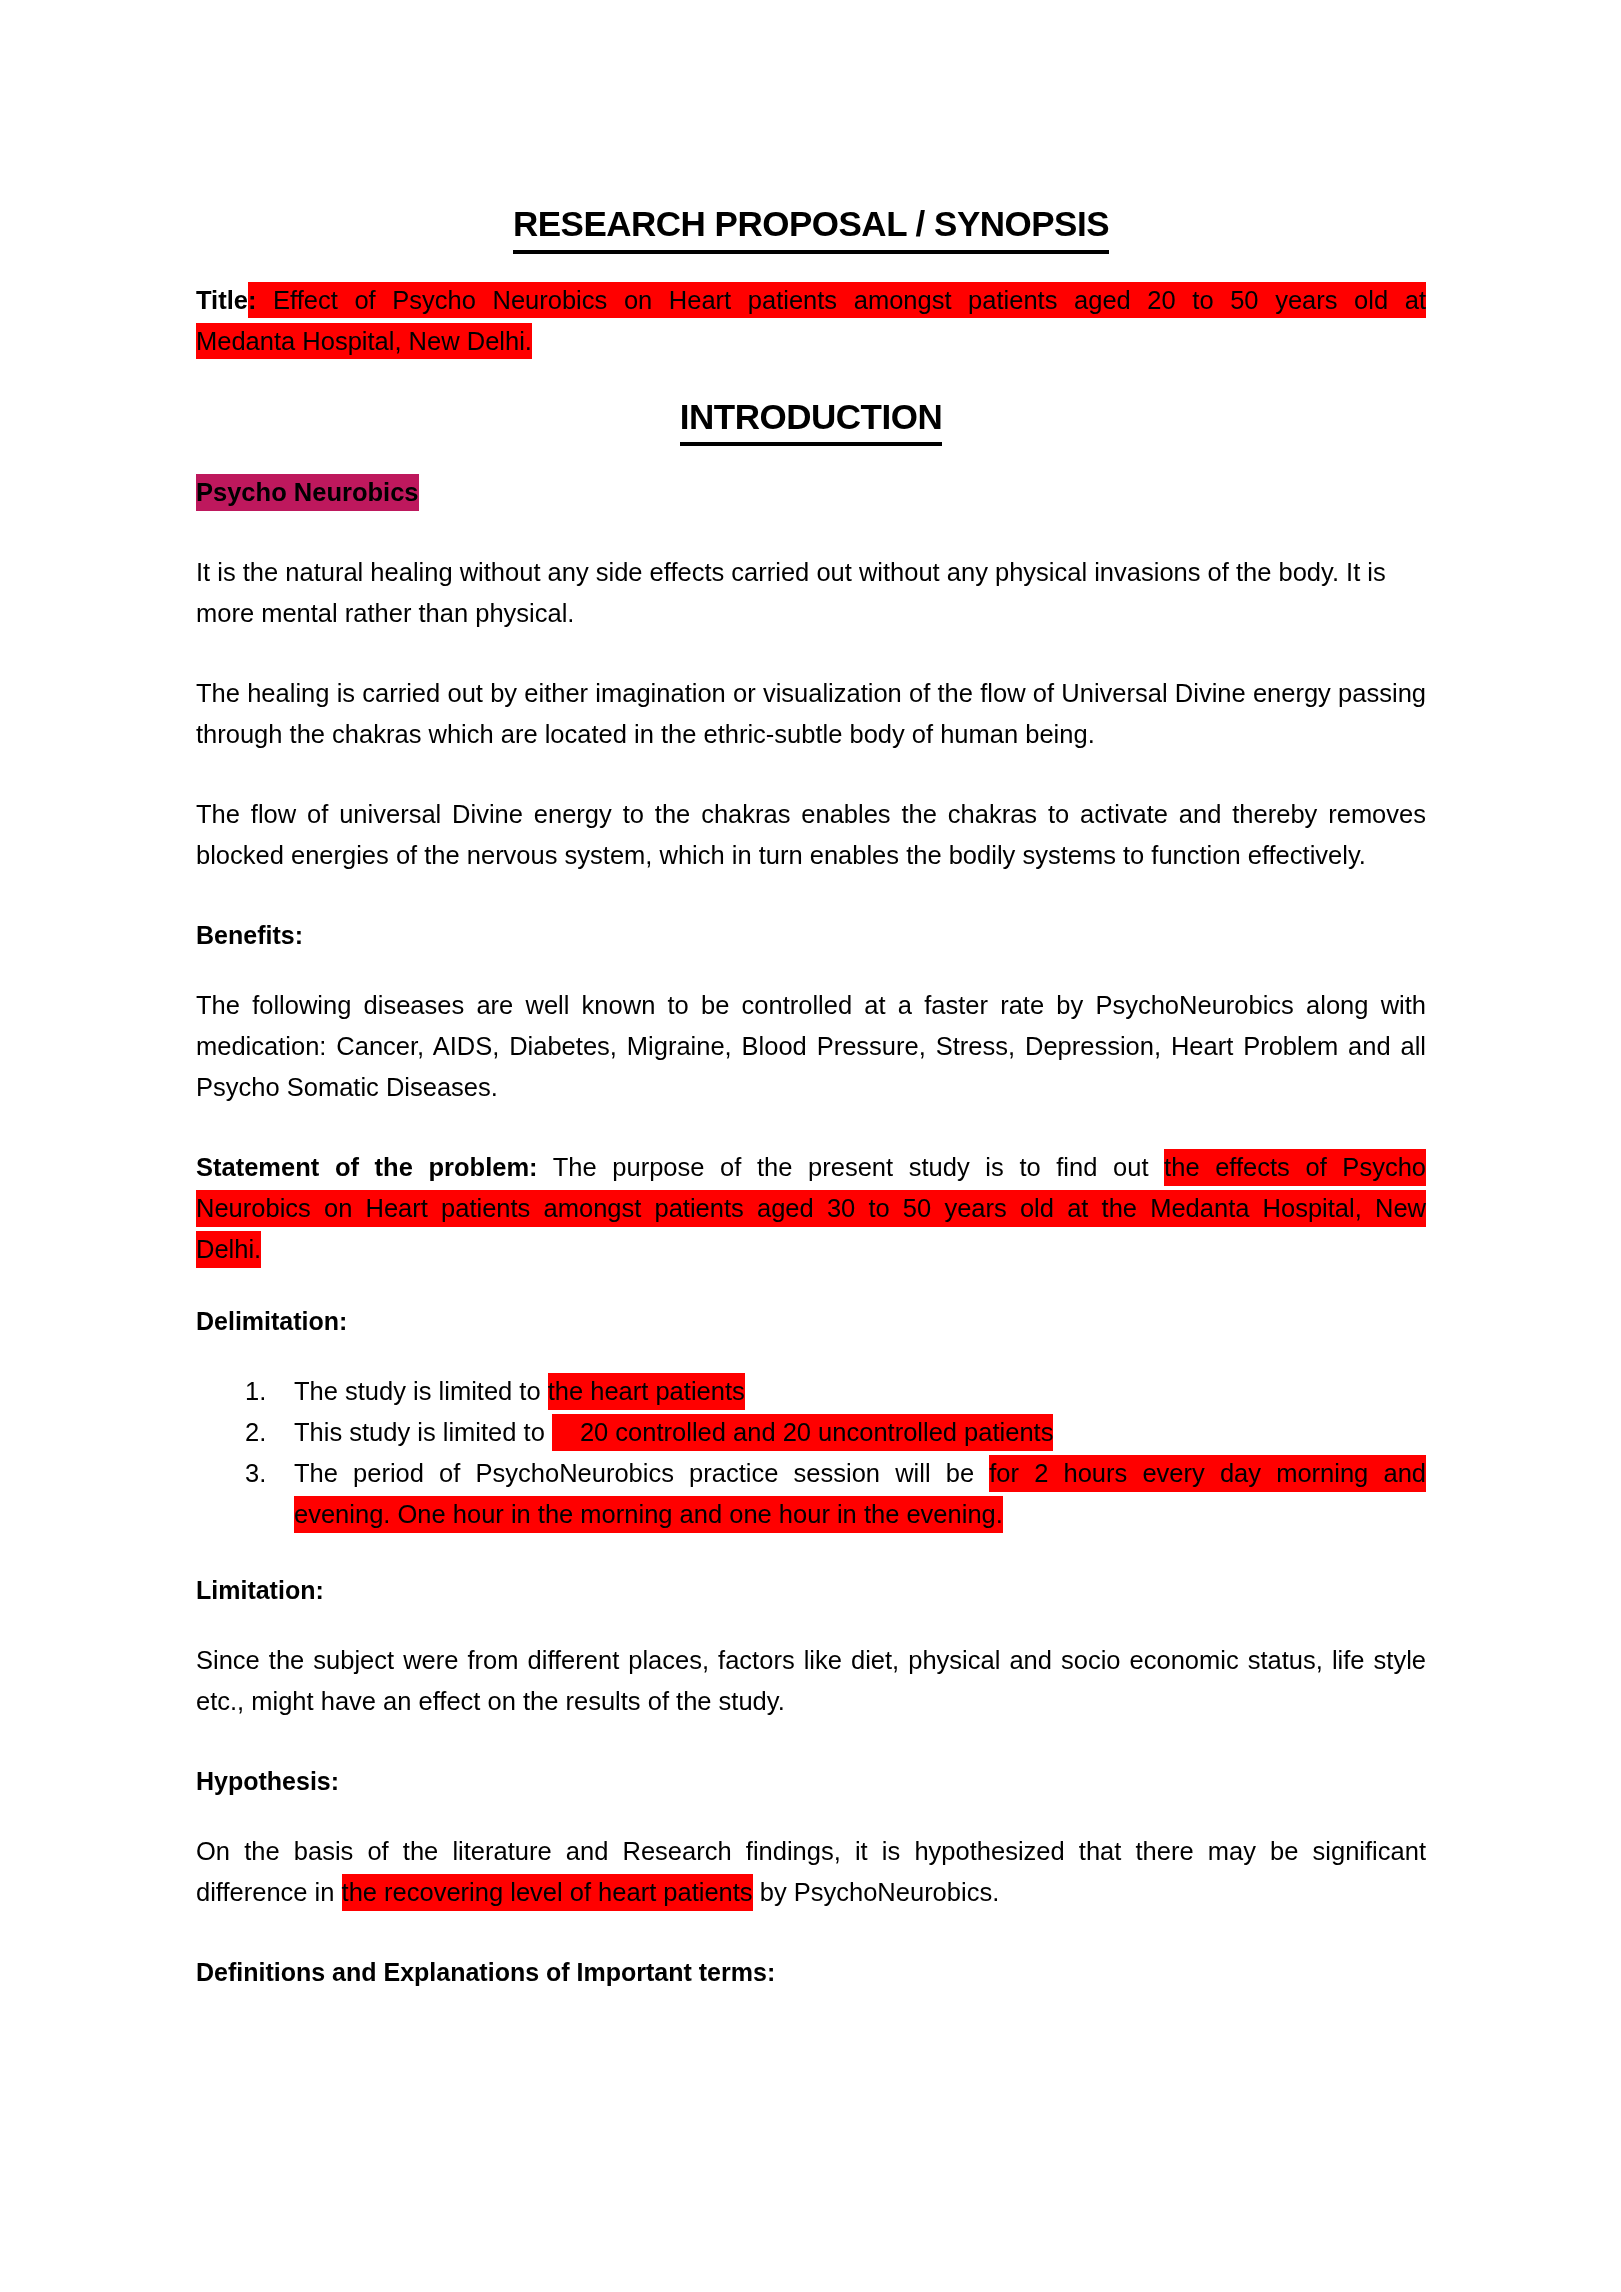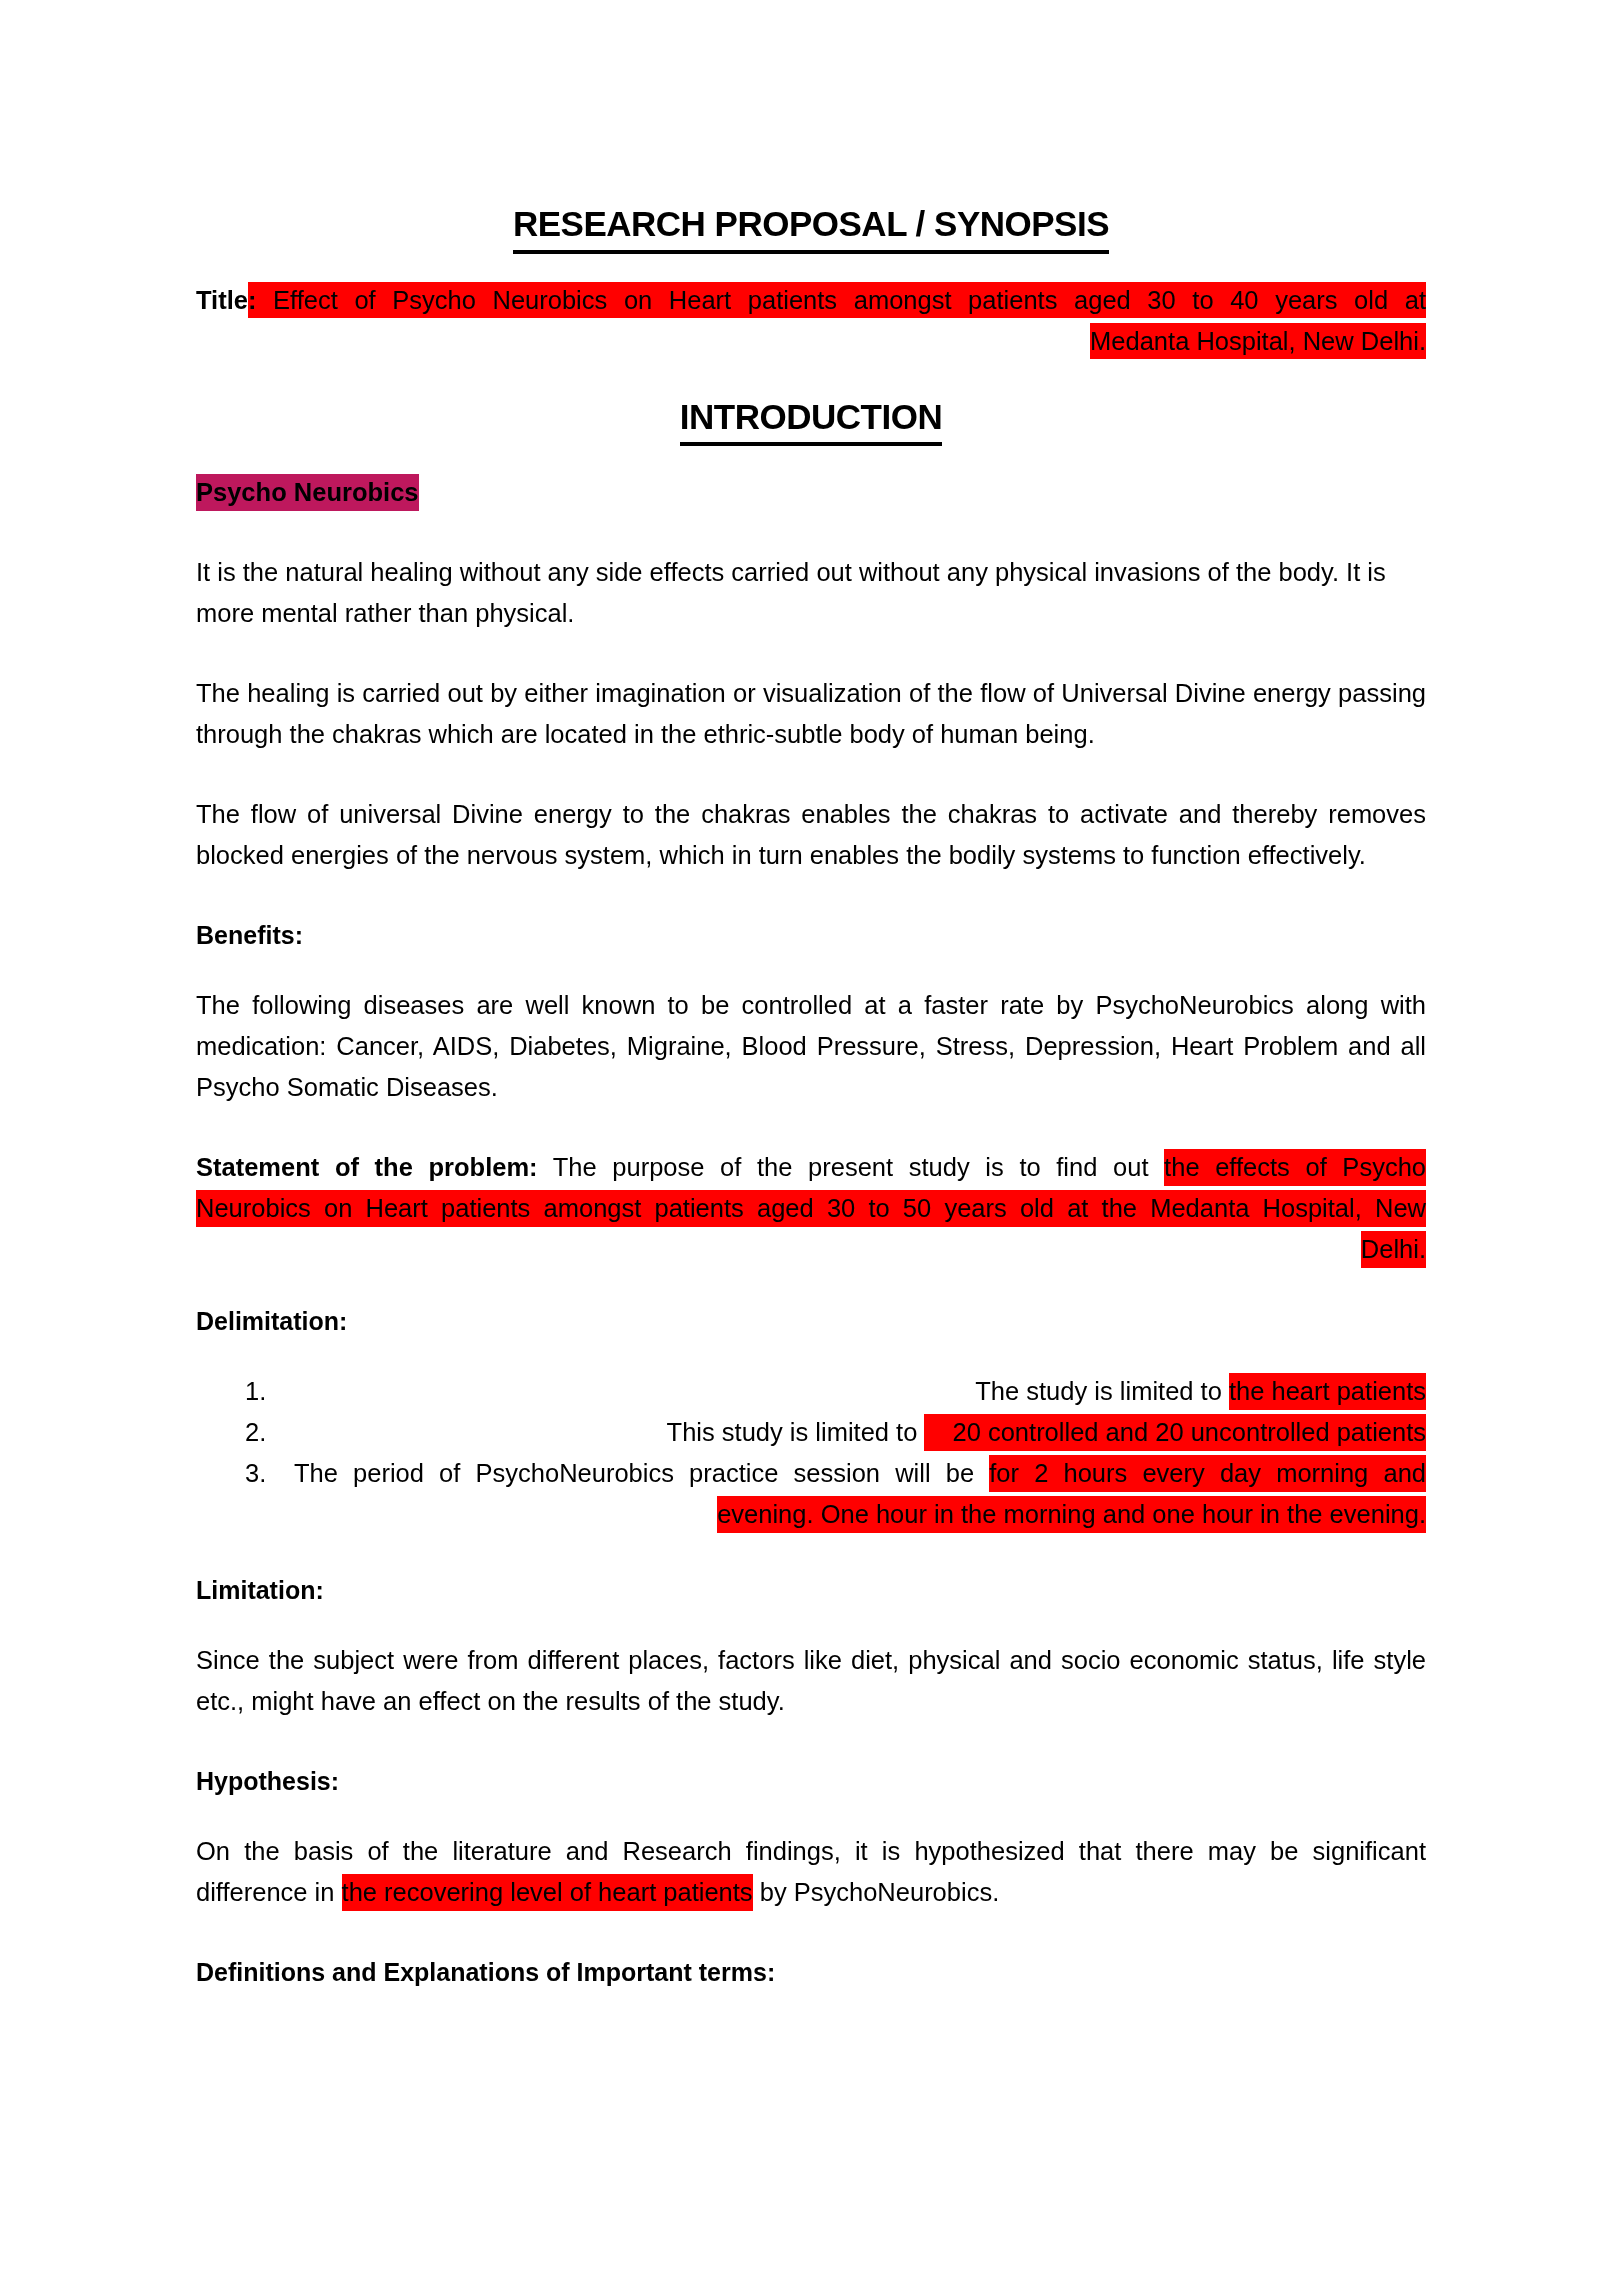--- a/index.html
+++ b/index.html
@@ -42,21 +42,21 @@
     line-height:41px;
     margin-bottom:39px;
   }
   .para.justify{ text-align:justify; }
   .para.left{ text-align:left; }
   .para-lines{
     font-size:25.5px;
     line-height:41px;
     margin-bottom:31px;
   }
-  .pline{ line-height:41px;text-align:right; }
+  .pline{ line-height:41px; }
   .pline.just{
     text-align:justify;
     text-align-last:justify;
   }
   .seg-b{ font-weight:700; }
   .seg-h{ padding:3.9px 0 4.9px; }
   .list{
     font-size:25.5px;
     line-height:41px;
     margin-bottom:35px;
@@ -71,21 +71,21 @@
     top:0;
   }
 </style>
 </head>
 <body>
 
 <div class="page">
   <div class="content" id="doc">
       <div class="doc-title"><span class="tt">RESEARCH PROPOSAL / SYNOPSIS</span></div>
       <div class="para-lines">
-        <div class="pline just"><span class="seg seg-b">Title</span><span class="seg seg-b seg-h" style="background: rgb(255, 0, 0);">: </span><span class="seg seg-h" style="background: rgb(255, 0, 0);">Effect of Psycho Neurobics on Heart patients amongst patients aged 30 to 40 years old at</span></div>
+        <div class="pline just"><span class="seg seg-b">Title</span><span class="seg seg-b seg-h" style="background: rgb(255, 0, 0);">: </span><span class="seg seg-h" style="background: rgb(255, 0, 0);">Effect of Psycho Neurobics on Heart patients amongst patients aged 20 to 50 years old at</span></div>
         <div class="pline"><span class="seg seg-h" style="background: rgb(255, 0, 0);">Medanta Hospital, New Delhi.</span></div>
       </div>
       <div class="doc-title"><span class="tt">INTRODUCTION</span></div>
       <div class="para left"><span class="seg seg-b seg-h" style="background: #be185d;">Psycho Neurobics</span></div>
       <div class="para left"><span class="seg">It is the natural healing without any side effects carried out without any physical invasions of the body. It is more mental rather than physical.</span></div>
       <div class="para justify"><span class="seg">The healing is carried out by either imagination or visualization of the flow of Universal Divine energy passing through the chakras which are located in the ethric-subtle body of human being.</span></div>
       <div class="para justify"><span class="seg">The flow of universal Divine energy to the chakras enables the chakras to activate and thereby removes blocked energies of the nervous system, which in turn enables the bodily systems to function effectively.</span></div>
       <div class="heading">Benefits:</div>
       <div class="para justify"><span class="seg">The following diseases are well known to be controlled at a faster rate by PsychoNeurobics along with medication: Cancer, AIDS, Diabetes, Migraine, Blood Pressure, Stress, Depression, Heart Problem and all Psycho Somatic Diseases.</span></div>
       <div class="para-lines">

